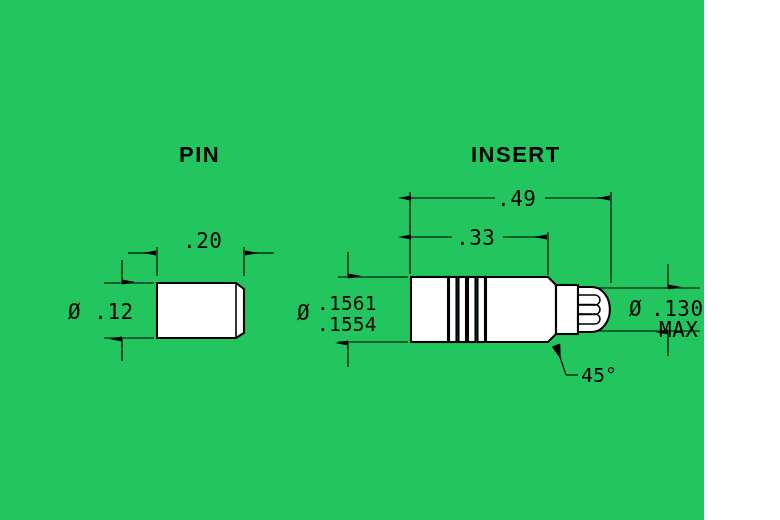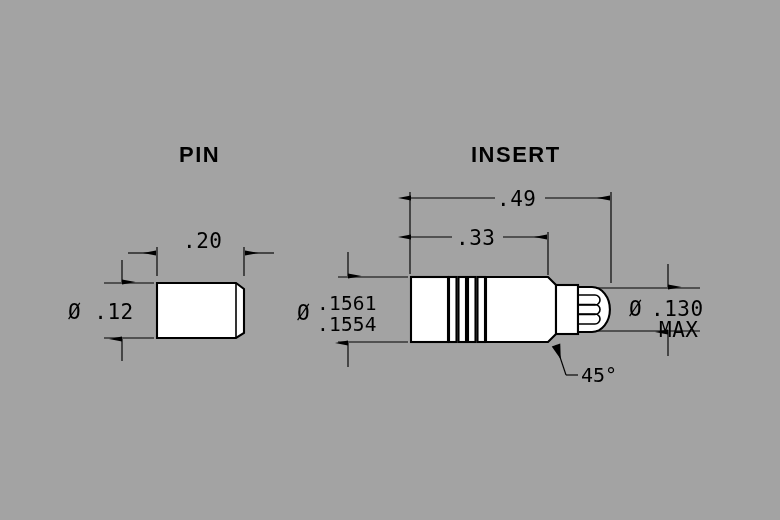--- a/index.html
+++ b/index.html
@@ -2,23 +2,23 @@
 <html><head>
 <meta charset="utf-8">
 <style>
   html, body {
     margin: 0;
     padding: 0;
     background: #ffffff;
   }
   #sheet {
     position: relative;
-    width: 780px;
+    width: 704px;
     height: 520px;
-    background: #a3a3a3;
+    background: #22c55e;
     overflow: hidden;
     font-family: "DejaVu Sans Mono", monospace;
   }
   svg.drawing {
     position: absolute;
     left: 0;
     top: 0;
     width: 780px;
     height: 520px;
   }

